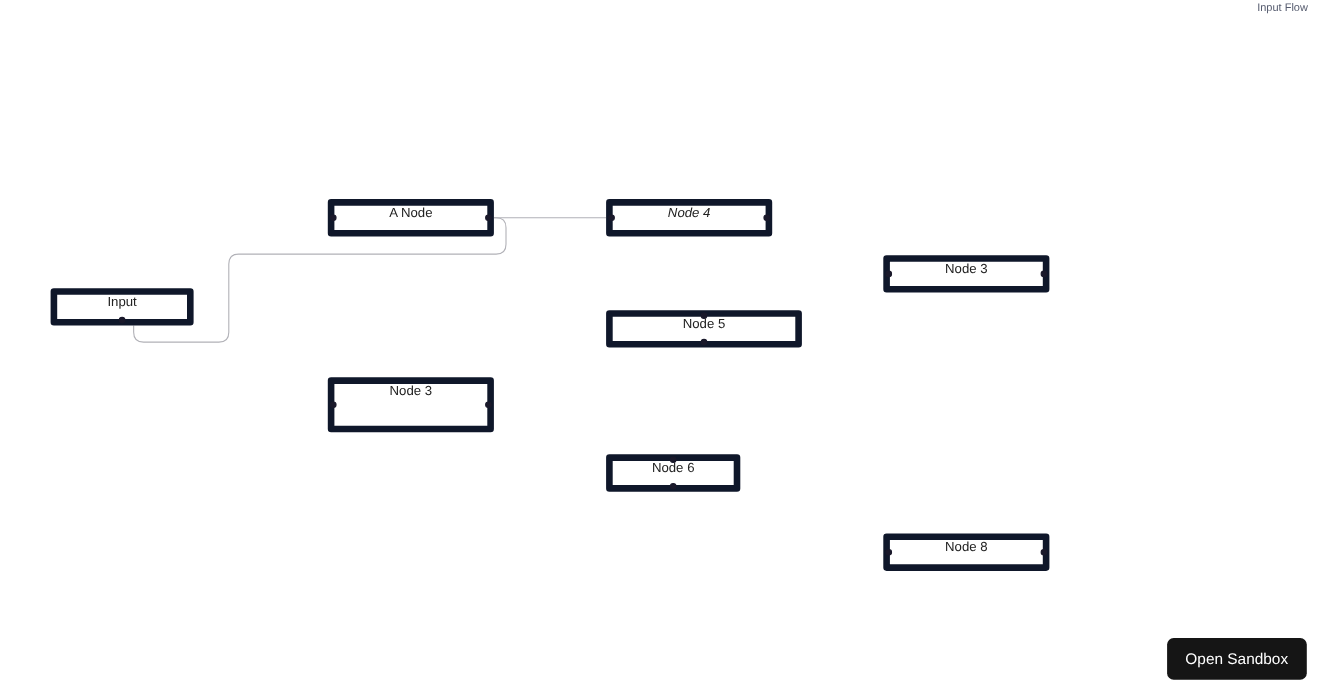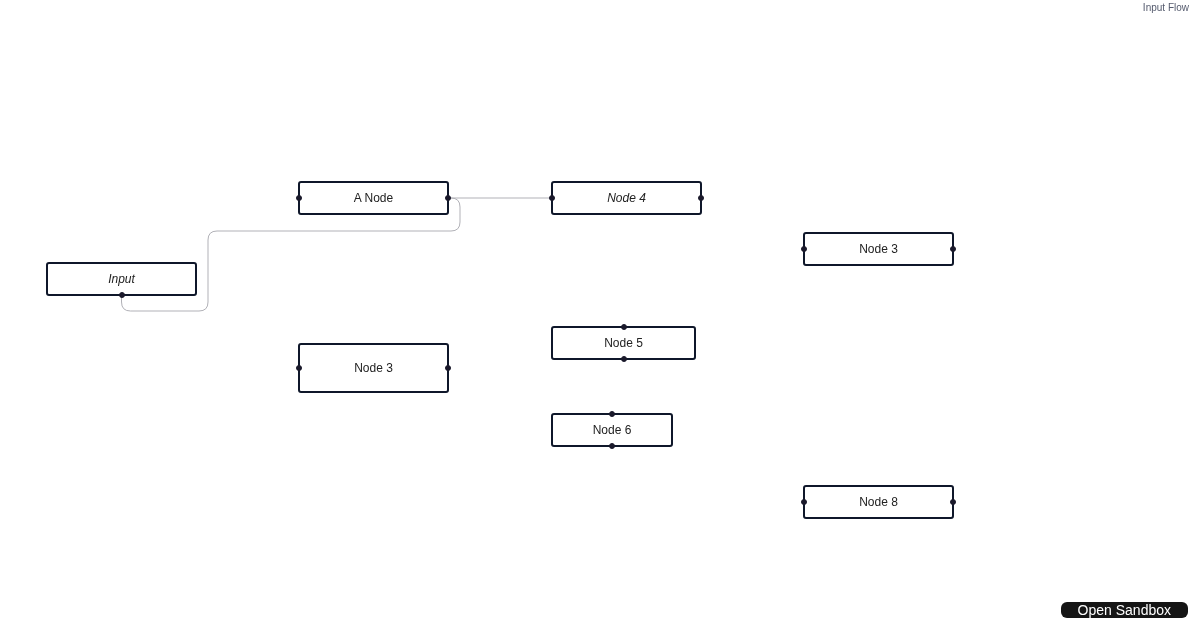--- a/index.html
+++ b/index.html
@@ -36,27 +36,26 @@
   .edge-path {
     fill: none;
     stroke: #b1b1b7;
     stroke-width: 1;
   }
 
   .rf-node {
     position: absolute;
     box-sizing: border-box;
     background: #ffffff;
-    border: 2px solid #0f172a;
+    border: 6px solid #0f172a;
     border-radius: 3px;
     color: #222222;
     font-size: 12px;
     line-height: 1;
     display: flex;
-    align-items: center;
     justify-content: center;
     text-align: center;
     z-index: 3;
     cursor: grab;
     user-select: none;
   }
   .rf-node-label {
     display: block;
     padding: 0 4px;
     white-space: nowrap;
@@ -90,57 +89,57 @@
   #open-sandbox-button {
     position: absolute;
     right: 12px;
     bottom: 12px;
     background: #151515;
     color: #ffffff;
     border: none;
     border-radius: 6px;
     font-size: 14px;
     font-family: "Liberation Sans", sans-serif;
-    padding: 1px 17px;
+    padding: 12px 17px;
     cursor: pointer;
     z-index: 20;
     line-height: 1;
   }
 </style>
 </head>
 <body>
 
 <div id="flow-canvas">
 
   <svg id="edge-layer" viewBox="0 0 1200 630" width="1200" height="630" xmlns="http://www.w3.org/2000/svg">
       <path class="edge-path" d="M 121.5 296 L 121.5 302 Q 121.5 311 130.5 311 L 199 311 Q 208 311 208 302 L 208 240 Q 208 231 217 231 L 451 231 Q 460 231 460 222 L 460 207 Q 460 198 451 198 L 449 198" stroke="#b1b1b7"></path>
       <path class="edge-path" d="M 449 198 L 551 198" stroke="#b1b1b7"></path>
     </svg>
 
   <div id="node-layer">
-      <div class="rf-node" style="left: 46px; top: 262px; width: 151px; height: 34px; font-style: italic;">
+      <div class="rf-node" style="left: 46px; top: 262px; width: 130px; height: 34px;">
         <span class="rf-node-label">Input</span>
         <div class="rf-handle handle-bottom"></div>
       </div>
       <div class="rf-node" style="left: 298px; top: 181px; width: 151px; height: 34px;">
         <span class="rf-node-label">A Node</span>
         <div class="rf-handle handle-left"></div>
         <div class="rf-handle handle-right"></div>
       </div>
       <div class="rf-node" style="left: 298px; top: 343px; width: 151px; height: 50px;">
         <span class="rf-node-label">Node 3</span>
         <div class="rf-handle handle-left"></div>
         <div class="rf-handle handle-right"></div>
       </div>
       <div class="rf-node" style="left: 551px; top: 181px; width: 151px; height: 34px; font-style: italic;">
         <span class="rf-node-label">Node 4</span>
         <div class="rf-handle handle-left"></div>
         <div class="rf-handle handle-right"></div>
       </div>
-      <div class="rf-node" style="left: 551px; top: 282px; width: 145px; height: 34px; margin-top: 44px;">
+      <div class="rf-node" style="left: 551px; top: 282px; width: 178px; height: 34px;">
         <span class="rf-node-label">Node 5</span>
         <div class="rf-handle handle-top"></div>
         <div class="rf-handle handle-bottom"></div>
       </div>
       <div class="rf-node" style="left: 551px; top: 413px; width: 122px; height: 34px;">
         <span class="rf-node-label">Node 6</span>
         <div class="rf-handle handle-top"></div>
         <div class="rf-handle handle-bottom"></div>
       </div>
       <div class="rf-node" style="left: 803px; top: 232px; width: 151px; height: 34px;">

